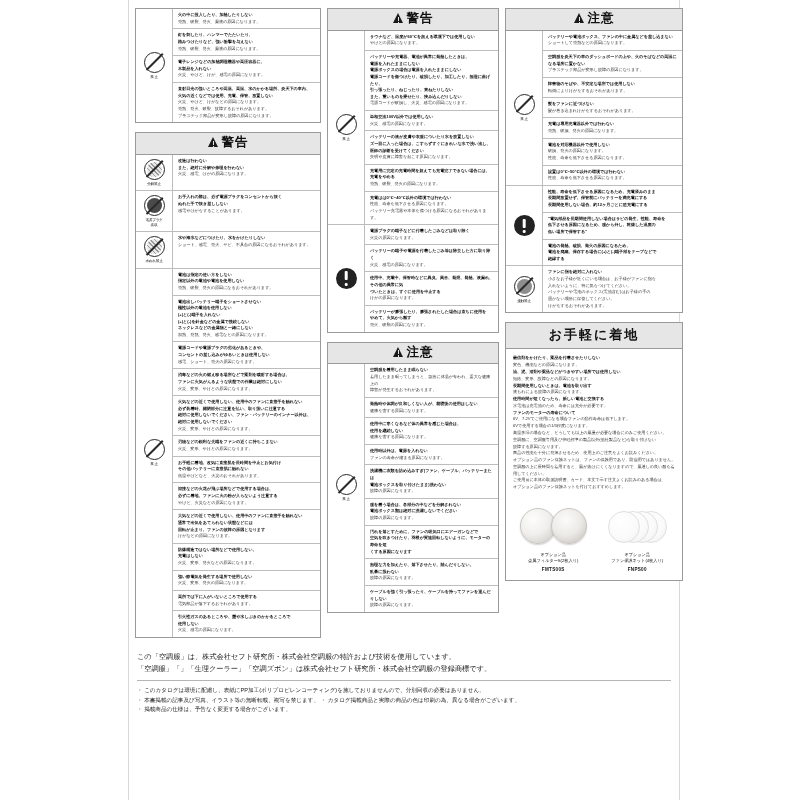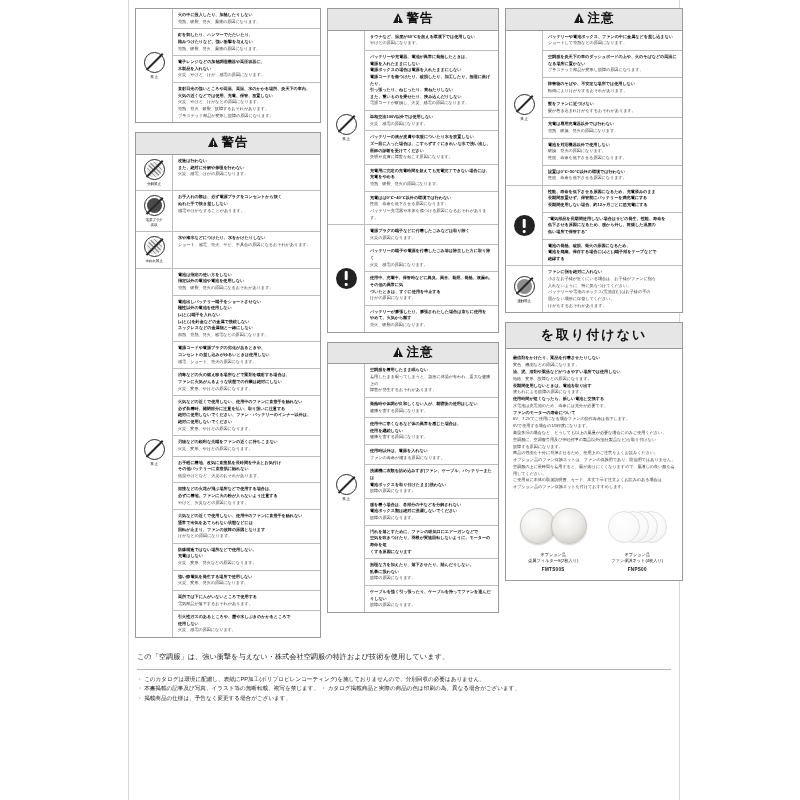--- a/index.html
+++ b/index.html
@@ -571,21 +571,21 @@
 届かない場所に保管してください。
 けがをするおそれがあります。</div>
                 </div>
               </div>
             </div>
           </div>
       </div>
 
       <div class="panel usage">
         <div class="panel-head plain">
-          <span>を取り付けない</span>
+          <span>お手軽に着地</span>
         </div>
         <div class="body" id="b-usage">
             <div class="u-b" style="white-space: pre-line;">最信剤をかけたり、薬品を付着させたりしない</div>
             <div class="u-n" style="white-space: pre-line;">変色、機能などの原因になります。</div>
             <div class="u-b" style="white-space: pre-line;">油、泥、溶剤や薬品などがつきやすい場所では使用しない</div>
             <div class="u-n" style="white-space: pre-line;">短絡、変形、故障などの原因になります。</div>
             <div class="u-b" style="white-space: pre-line;">長期間使用しないときは、電池を取り出す</div>
             <div class="u-n" style="white-space: pre-line;">液もれによる故障の原因になります。</div>
             <div class="u-b" style="white-space: pre-line;">使用時間が短くなったら、新しい電池と交換する</div>
             <div class="u-n" style="white-space: pre-line;">水電池は充電池のため、寿命には充分が必要です。</div>
@@ -625,21 +625,22 @@
               <div class="p-code">FNPS00</div>
             </div>
           </div>
       </div>
     </div>
 
   </div>
 
   <div class="footer">
     <div id="f-lines">
-        <div class="f-line">この「空調服」は、強い衝撃を与えない・株式会社空調服の特許および技術を使用しています。</div>
+        <div class="f-line">この「空調服」は、株式会社セフト研究所・株式会社空調服の特許および技術を使用しています。</div>
+        <div class="f-line">「空調服」「」「生理クーラー」「空調ズボン」は株式会社セフト研究所・株式会社空調服の登録商標です。</div>
       </div>
     <div class="f-rule"></div>
     <div id="f-notes">
         <div class="f-small">・ このカタログは環境に配慮し、表紙にPP加工(ポリプロピレンコーティング)を施しておりませんので、分別回収の必要はありません。</div>
         <div class="f-small">・ 本書掲載の記事及び写真、イラスト等の無断転載、複写を禁じます。 ・ カタログ掲載商品と実際の商品の色は印刷の為、異なる場合がございます。</div>
         <div class="f-small">・ 掲載商品の仕様は、予告なく変更する場合がございます。</div>
       </div>
   </div>
 
 </div>

